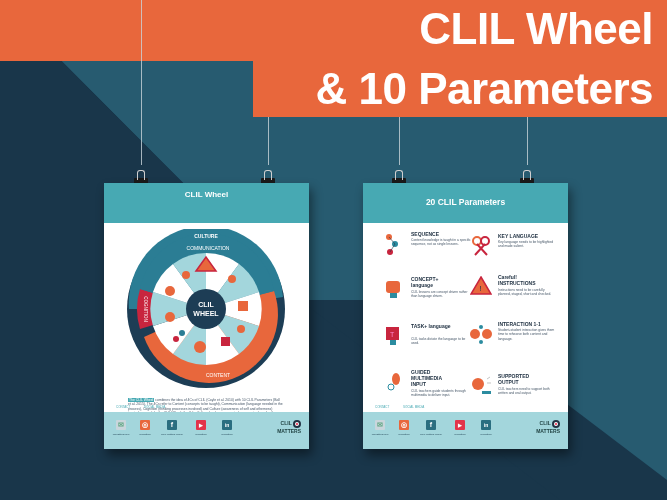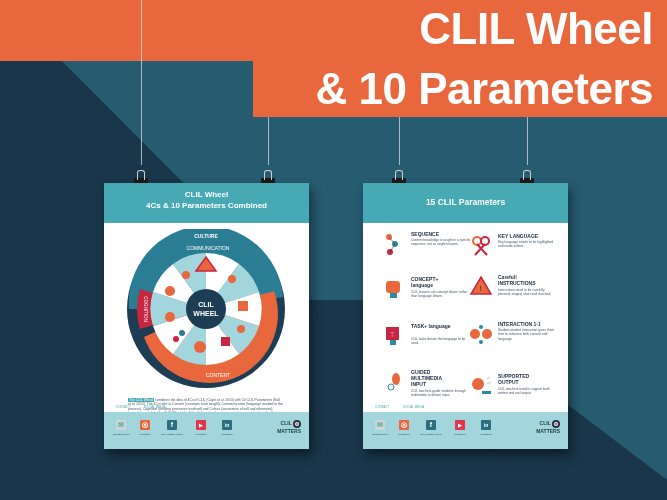--- a/index.html
+++ b/index.html
@@ -52,21 +52,20 @@
 <div class="string" style="left:399px;top:117px;height:48px"></div>
 <div class="string" style="left:527px;top:117px;height:48px"></div>
 <div class="clip" style="left:134px;top:178px"></div>
 <div class="clip" style="left:261px;top:178px"></div>
 <div class="clip" style="left:392px;top:178px"></div>
 <div class="clip" style="left:520px;top:178px"></div>
 
 <div class="poster" style="left:104px;top:183px;width:205px;height:266px">
   <div class="phead" style="height:40px;padding-top:6px">
     <div style="font-size:8px;line-height:11px">CLIL Wheel</div>
-    <div style="font-size:8px;line-height:11px">4Cs &amp; 10 Parameters Combined</div>
   </div>
 
   <svg viewBox="0 0 160 160" style="position:absolute;left:22px;top:46px;width:160px;height:160px">
     <circle cx="80" cy="80" r="79" fill="#1d3d55"></circle>
     <path d="M80,80 L3,80 A77,77 0 0 1 157,68 Z" fill="#2b7d94"></path>
     <circle cx="80" cy="80" r="66" fill="none"></circle>
     <path d="M80,80 L14,100 A68,68 0 0 1 14,60 Z" fill="#c8253e"></path>
     <path d="M80,80 L148,62 A68,68 0 0 1 18,108 Z" fill="#e8673c"></path>
     <path d="M80,80 L14,60 A68,68 0 0 1 148,62 Z" fill="#2b7d94"></path>
     <g>
@@ -122,21 +121,21 @@
     <div class="fcap" style="left:110px">clilmatters</div>
     <div class="logo">
       <span>CLIL</span> <span class="o"></span><br>
       <span>MATTERS</span>
     </div>
   </div>
 </div>
 
 <div class="poster" style="left:363px;top:183px;width:205px;height:266px">
   <div class="phead" style="height:40px;padding-top:14px">
-    <div style="font-size:8.5px">15 CLIL Parameters</div>
+    <div style="font-size:8.5px">20 CLIL Parameters</div>
   </div>
 
   <div class="param" style="left:20px;top:48px">
     <svg class="ic" viewBox="0 0 22 22">
         <circle cx="6" cy="4" r="3" fill="#e8673c"></circle>
         <circle cx="12" cy="11" r="3" fill="#2b8ca0"></circle>
         <circle cx="7" cy="19" r="3" fill="#c8253e"></circle>
         <path d="M6,4 L12,11 L7,19" stroke="#234" stroke-width=".6" fill="none"></path>
       </svg>
     <div class="ttl">SEQUENCE</div>

